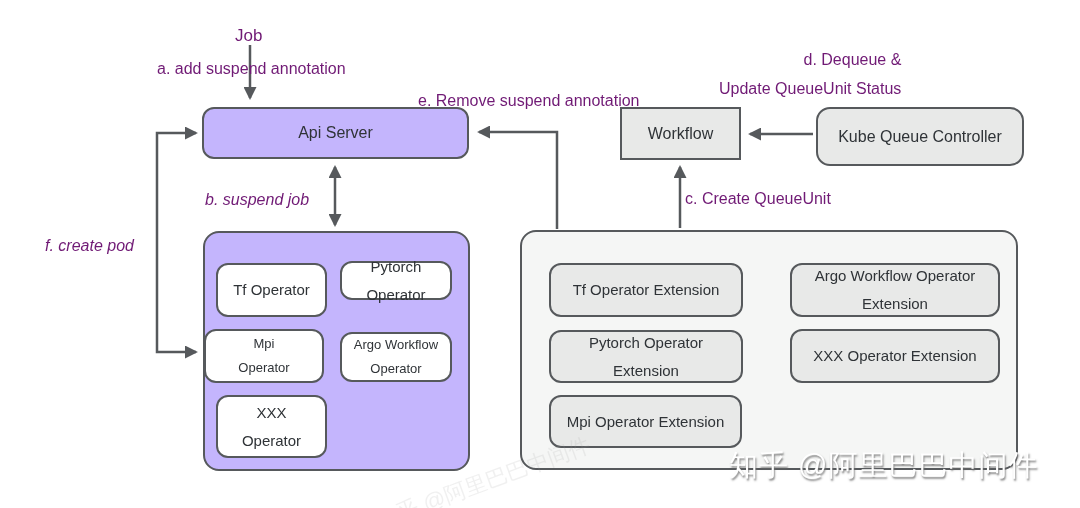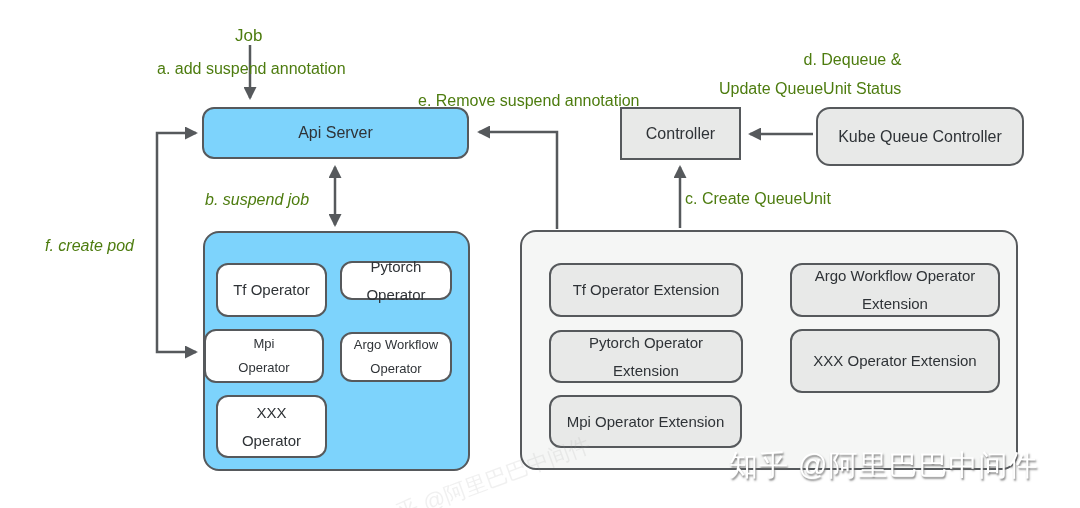--- a/index.html
+++ b/index.html
@@ -27,21 +27,21 @@
     position: absolute;
     border: 2px solid #56595c;
     display: flex;
     align-items: center;
     justify-content: center;
     text-align: center;
     white-space: pre-line;
     font-size: 16px;
     line-height: 1.85;
     color: #2f3337;
-    background: #7dd3fc;
+    background: #c4b5fd;
   }
   .container { border-radius: 16px; }
   .gray      { background: #e8e9e8; }
   .lightgray { background: #f5f6f5; }
 
   
   #api-server   { left: 202px; top: 107px; width: 267px; height: 52px; border-radius: 12px; }
   #queue-unit   { left: 620px; top: 107px; width: 121px; height: 53px; border-width: 2.5px; }
   #kube-queue-controller { left: 816px; top: 107px; width: 208px; height: 59px; border-radius: 14px; }
 
@@ -53,31 +53,31 @@
   #op-pytorch { left: 340px; top: 261px; width: 112px; height: 39px; font-size: 15px; }
   #op-mpi     { left: 204px; top: 329px; width: 120px; height: 54px; font-size: 13px; }
   #op-argo    { left: 340px; top: 332px; width: 112px; height: 50px; font-size: 13px; }
   #op-xxx     { left: 216px; top: 395px; width: 111px; height: 63px; font-size: 15px; }
   .op { border-radius: 12px; background: #ffffff; }
 
   
   #ext-tf      { left: 549px; top: 263px; width: 194px; height: 54px; }
   #ext-argo    { left: 790px; top: 263px; width: 210px; height: 54px; }
   #ext-pytorch { left: 549px; top: 330px; width: 194px; height: 53px; }
-  #ext-xxx     { left: 790px; top: 329px; width: 210px; height: 64px; }
+  #ext-xxx     { left: 790px; top: 329px; width: 210px; height: 54px; }
   #ext-mpi     { left: 549px; top: 395px; width: 193px; height: 53px; }
   .ext { border-radius: 12px; background: #e8e9e8; font-size: 15px; }
 
   
   .ann {
     position: absolute;
     font-size: 16px;
     line-height: 1.8;
     white-space: pre-line;
-    color: #4d7c0f;
+    color: #701a75;
   }
   #lbl-job    { left: 235px; top: 21px;  font-size: 17px; }
   #lbl-a      { left: 157px; top: 55px;  }
   #lbl-e      { left: 418px; top: 87px;  }
   #lbl-d      { left: 719px; top: 46px; text-align: right;  }
   #lbl-b      { left: 205px; top: 186px; font-style: italic; }
   #lbl-c      { left: 685px; top: 185px; }
   #lbl-f      { left: 45px;  top: 232px; font-style: italic; }
 
   
@@ -122,21 +122,21 @@
 
     <path d="M 813 134 L 750 134" fill="none" stroke="#56595c" stroke-width="2.5" marker-end="url(#ah)"></path>
 
     <path d="M 680 228 L 680 167" fill="none" stroke="#56595c" stroke-width="2.5" marker-end="url(#ah)"></path>
   </svg>
 
   <div class="node container" id="left-container"></div>
   <div class="node container lightgray" id="right-container"></div>
 
   <div class="node" id="api-server">Api Server</div>
-  <div class="node gray" id="queue-unit">Controller</div>
+  <div class="node gray" id="queue-unit">Workflow</div>
   <div class="node gray" id="kube-queue-controller">Kube Queue Controller</div>
 
   <div class="node op" id="op-tf">Tf Operator</div>
   <div class="node op" id="op-pytorch">Pytorch
 Operator</div>
   <div class="node op" id="op-mpi">Mpi
 Operator</div>
   <div class="node op" id="op-argo">Argo Workflow
 Operator</div>
   <div class="node op" id="op-xxx">XXX

